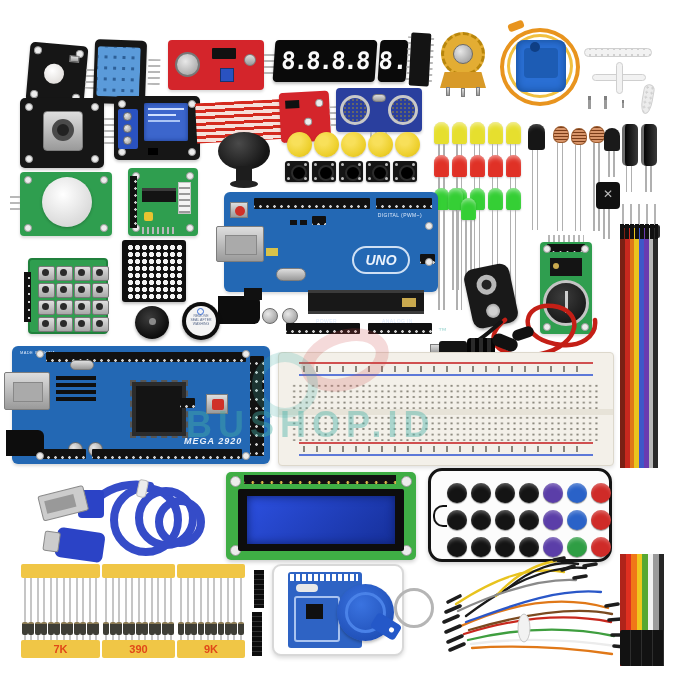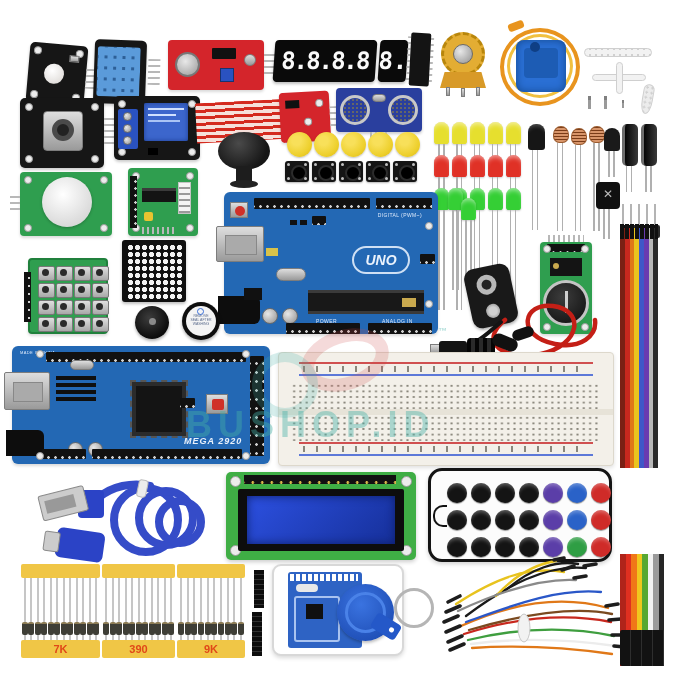--- a/index.html
+++ b/index.html
@@ -293,21 +293,21 @@
       <div class="hole" style="right:4px;top:4px;"></div>
     <div class="hole" style="left:4px;bottom:4px;"></div>
       <div class="hole" style="right:4px;bottom:4px;"></div>
     <div class="c" style="left:14px;top:20px;width:34px;height:14px;background:#141414;border-top:3px solid #3b3b3b;"></div>
     <div class="c" style="left:50px;top:14px;width:13px;height:32px;background:#f4f4f4;border:1px solid #c4c4c4;background-image:repeating-linear-gradient(180deg,transparent 0 4px,#9a9a9a 4px 6px);"></div>
     <div class="c" style="left:16px;top:44px;width:9px;height:9px;background:#e8c430;border-radius:2px;"></div>
     <div class="c pins-d" style="left:14px;bottom:2px;width:34px;height:7px;"></div>
     <div class="c" style="left:2px;top:8px;width:7px;height:52px;background:#111;background-image:radial-gradient(circle,#cfcfcf 1px,transparent 1.5px);background-size:7px 7px;background-position:2px 2px;"></div>
   </div>
 
-  <div class="c pcb-blue" style="left:224px;top:192px;width:214px;height:142px;">
+  <div class="c pcb-blue" style="left:224px;top:192px;width:214px;height:100px;">
     <div class="c hdr" style="left:30px;top:6px;width:116px;height:11px;"></div>
     <div class="c hdr" style="left:152px;top:6px;width:56px;height:11px;"></div>
     <div class="c silver" style="left:6px;top:10px;width:18px;height:16px;">
         <div class="c" style="left:4px;top:3px;width:10px;height:10px;border-radius:50%;background:#d03028;"></div>
       </div>
     <div class="c tinytxt" style="right:16px;top:20px;">DIGITAL (PWM~)</div>
     <div class="c silver" style="left:-8px;top:34px;width:48px;height:36px;border-radius:2px;">
         <div class="c" style="left:8px;top:8px;width:32px;height:20px;background:#aaa;border:1px solid #888;"></div>
       </div>
     <div class="c" style="left:-6px;top:104px;width:42px;height:28px;background:#0d0d0d;border-radius:0 6px 6px 0;"></div>

